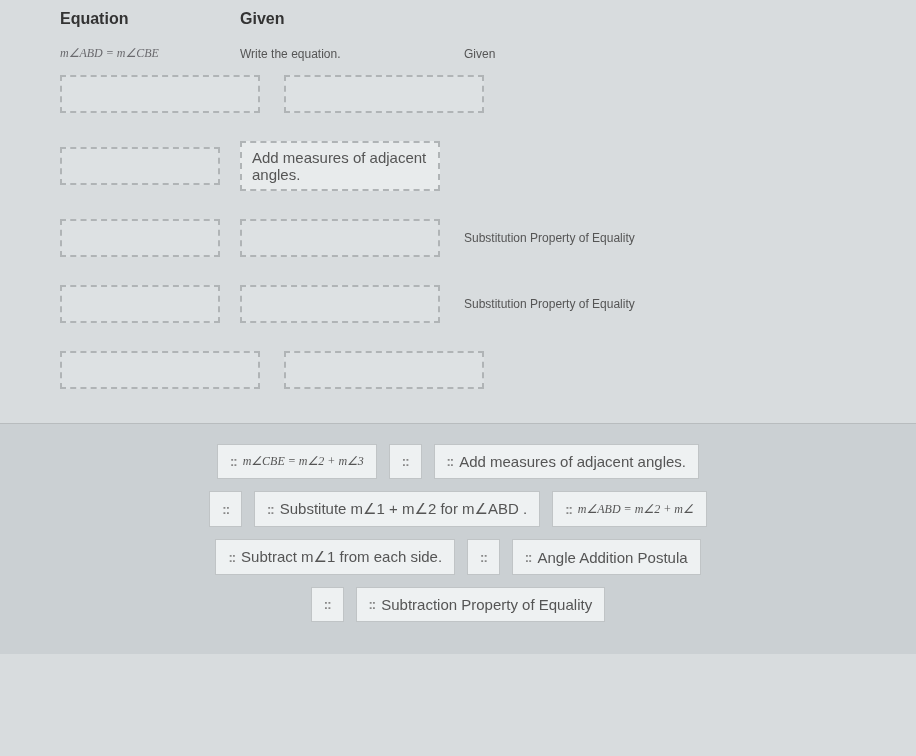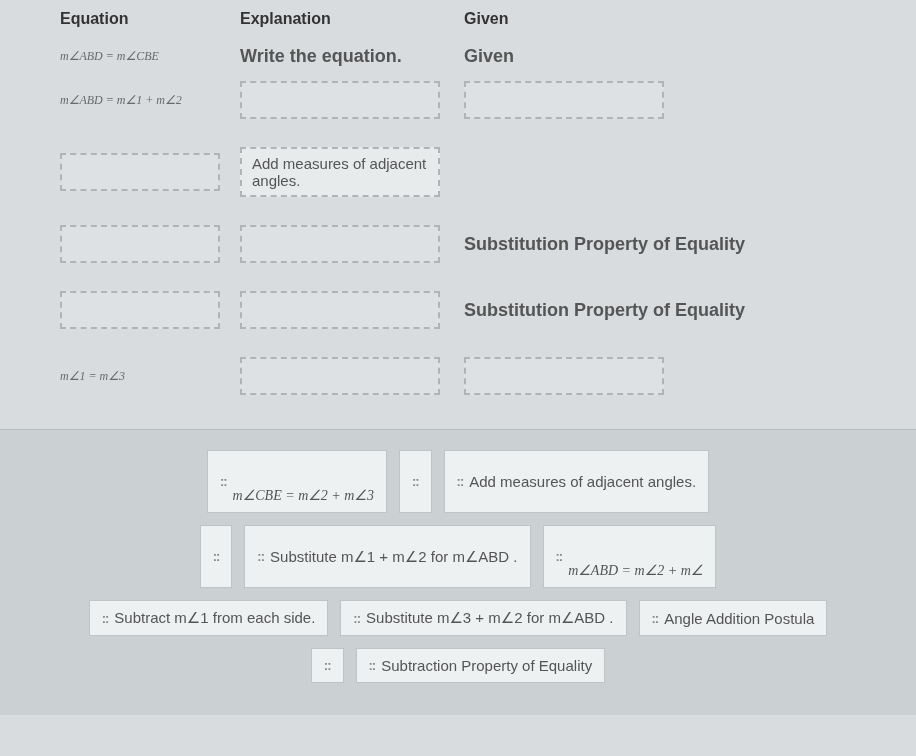--- a/index.html
+++ b/index.html
@@ -44,22 +44,21 @@
       font-size: 16px;
     }
     .math {
       font-family: 'Times New Roman', serif;
       font-style: italic;
       color: #6a6a6e;
       font-size: 12px;
     }
     .text {
       color: #555;
-      font-size: 18px;
-      font-weight: bold;
+      font-size: 12px;
     }
     .drop-zone {
       border: 2px dashed #b0b4b6;
       background: rgba(255,255,255,0.15);
       min-height: 38px;
       display: flex;
       align-items: center;
       padding: 4px 8px;
     }
     .drop-zone.eq {
@@ -110,43 +109,40 @@
       color: #555;
       cursor: grab;
     }
     .handle {
       color: #888;
       font-weight: bold;
       letter-spacing: -1px;
       font-size: 13px;
     }
     .tile .math {
-      font-size: 14px;
-      color: #555;
-      margin-top: 28px;
+      font-size: 12px;
+      color: #555;
     }
   </style>
 </head>
 <body>
 
 <div class="proof-table">
   <div class="header-row">
     <div class="col-eq header">Equation</div>
-    <div class="col-exp header">Explanation</div>
     <div class="col-reason header">Given</div>
   </div>
 
   <div class="proof-row">
     <div class="col-eq math">m∠ABD = m∠CBE</div>
     <div class="col-exp text">Write the equation.</div>
     <div class="col-reason text">Given</div>
   </div>
 
   <div class="proof-row">
-    <div class="col-eq math">m∠ABD = m∠1 + m∠2</div>
     <div class="col-exp">
         <div class="drop-zone exp"></div>
       </div>
     <div class="col-reason">
         <div class="drop-zone reason"></div>
       </div>
   </div>
 
   <div class="proof-row tall-row">
     <div class="col-eq">
@@ -171,21 +167,20 @@
     <div class="col-eq">
         <div class="drop-zone eq"></div>
       </div>
     <div class="col-exp">
         <div class="drop-zone exp"></div>
       </div>
     <div class="col-reason text">Substitution Property of Equality</div>
   </div>
 
   <div class="proof-row" style="margin-top:28px;">
-    <div class="col-eq math">m∠1 = m∠3</div>
     <div class="col-exp">
         <div class="drop-zone exp"></div>
       </div>
     <div class="col-reason">
         <div class="drop-zone reason"></div>
       </div>
   </div>
 </div>
 
 <div class="answer-bank">
@@ -217,21 +212,20 @@
     </div>
   </div>
 
   <div class="bank-row">
     <div class="tile">
       <span class="handle">::</span>
       <span>Subtract m∠1 from each side.</span>
     </div>
     <div class="tile">
       <span class="handle">::</span>
-      <span>Substitute m∠3 + m∠2 for m∠ABD .</span>
     </div>
     <div class="tile">
       <span class="handle">::</span>
       <span>Angle Addition Postula</span>
     </div>
   </div>
 
   <div class="bank-row">
     <div class="tile">
       <span class="handle">::</span>

